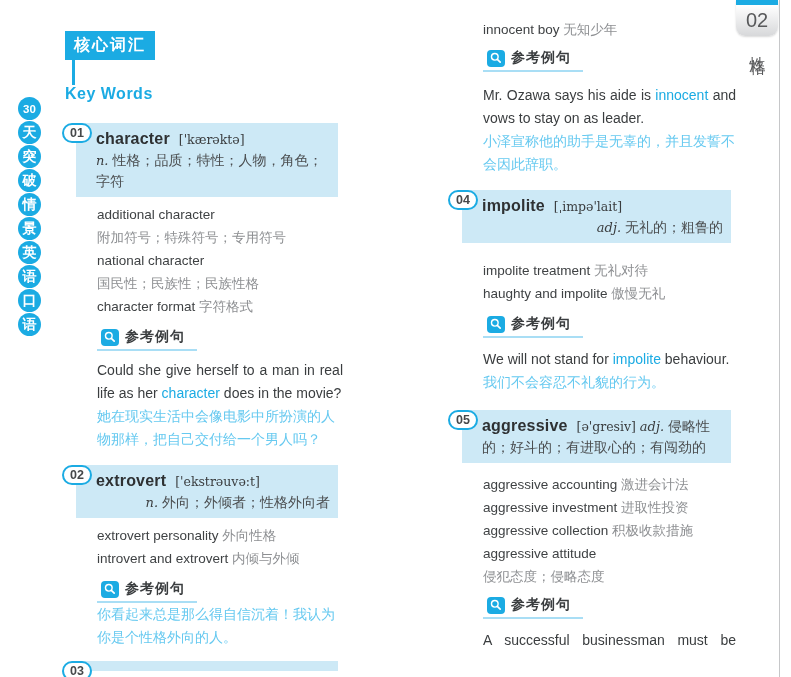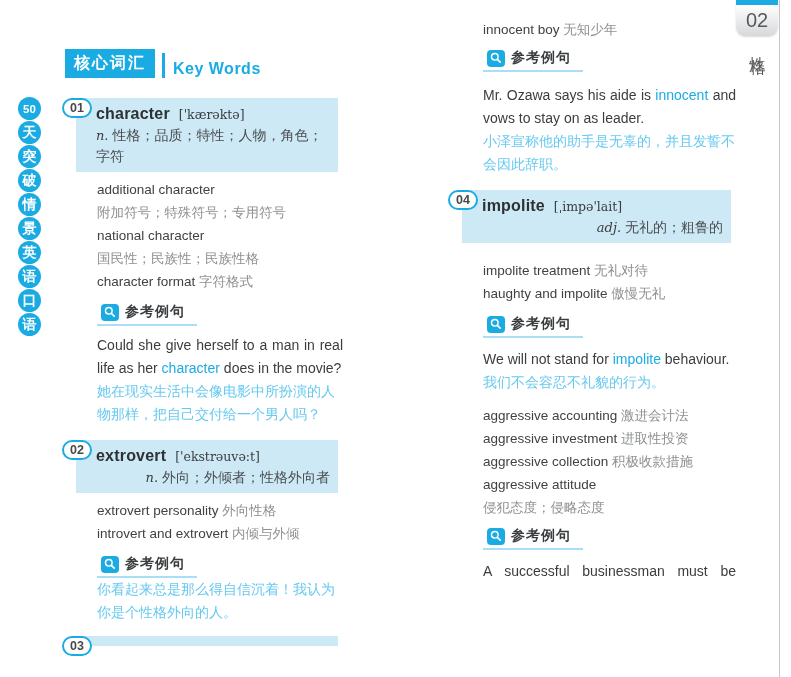--- a/index.html
+++ b/index.html
@@ -21,21 +21,21 @@
   .spine-c { width:23px; height:23px; border-radius:50%; background:#1babe3; color:#fff;
              font-weight:bold; display:flex; align-items:center; justify-content:center;
              margin-bottom:1px; font-size:14px; }
   .spine-c.sm { font-size:11.5px; }
 
   .col { position:absolute; top:0; }
   .col-left  { left:60px;  width:285px; }
   .col-right { left:446px; width:292px; }
 
   
-  .kw-header { display:flex; align-items:flex-end; margin-top:49px; margin-left:5px; }
+  .kw-header { display:flex; align-items:flex-start; margin-top:31px; margin-left:5px;flex-direction:column; }
   .kw-badge { background:#1babe3; color:#fff; font-size:16px; font-weight:bold;
               padding:4px 9px; letter-spacing:2px; }
   .kw-divider { width:3px; height:25px; background:#1babe3; margin:0 8px 0 7px; }
   .kw-sub { color:#1babe3; font-size:16px; font-weight:bold; letter-spacing:.5px; }
 
   
   .ehead { position:relative; background:#cde9f6; margin-left:16px; margin-right:7px;
            padding:5px 8px 5px 20px; font-size:14px; line-height:21px; }
   .num { position:absolute; left:-14px; top:0; width:30px; height:20px; background:#fff;
          border:2px solid #1babe3; border-radius:11px; color:#46484a; font-size:12.5px;
@@ -71,21 +71,21 @@
 <body>
 
 <div class="right-edge"></div>
 
 <div class="chapter-tab">
   <div class="tab-box">02</div>
   <span class="tab-title">性格</span>
 </div>
 
 <div class="spine">
-  <div class="spine-c sm">50</div>
+  <div class="spine-c sm">30</div>
   <div class="spine-c">天</div>
   <div class="spine-c">突</div>
   <div class="spine-c">破</div>
   <div class="spine-c">情</div>
   <div class="spine-c">景</div>
   <div class="spine-c">英</div>
   <div class="spine-c">语</div>
   <div class="spine-c">口</div>
   <div class="spine-c">语</div>
 </div>
@@ -231,20 +231,29 @@
             </svg>
         </span>
         <span class="ref-label">参考例句</span>
       </div>
     </div>
     <p class="ex-en mt10"><span>We will not stand for </span><span class="kw">impolite</span><span> behaviour.</span></p>
     <p class="ex-zh">我们不会容忍不礼貌的行为。</p>
   </section>
 
   <section>
+    <div class="ehead mt16">
+      <span class="num">05</span>
+      <div>
+        <span class="word">aggressive</span>
+        <span class="phon">[ə'gresiv]</span>
+        <span class="pos">adj.</span>
+        <span class="def">侵略性的；好斗的；有进取心的；有闯劲的</span>
+      </div>
+    </div>
     <div class="phrase mt10">
       <span class="p-en">aggressive accounting</span>
       <span class="p-zh">激进会计法</span>
     </div>
     <div class="phrase">
       <span class="p-en">aggressive investment</span>
       <span class="p-zh">进取性投资</span>
     </div>
     <div class="phrase">
       <span class="p-en">aggressive collection</span>

